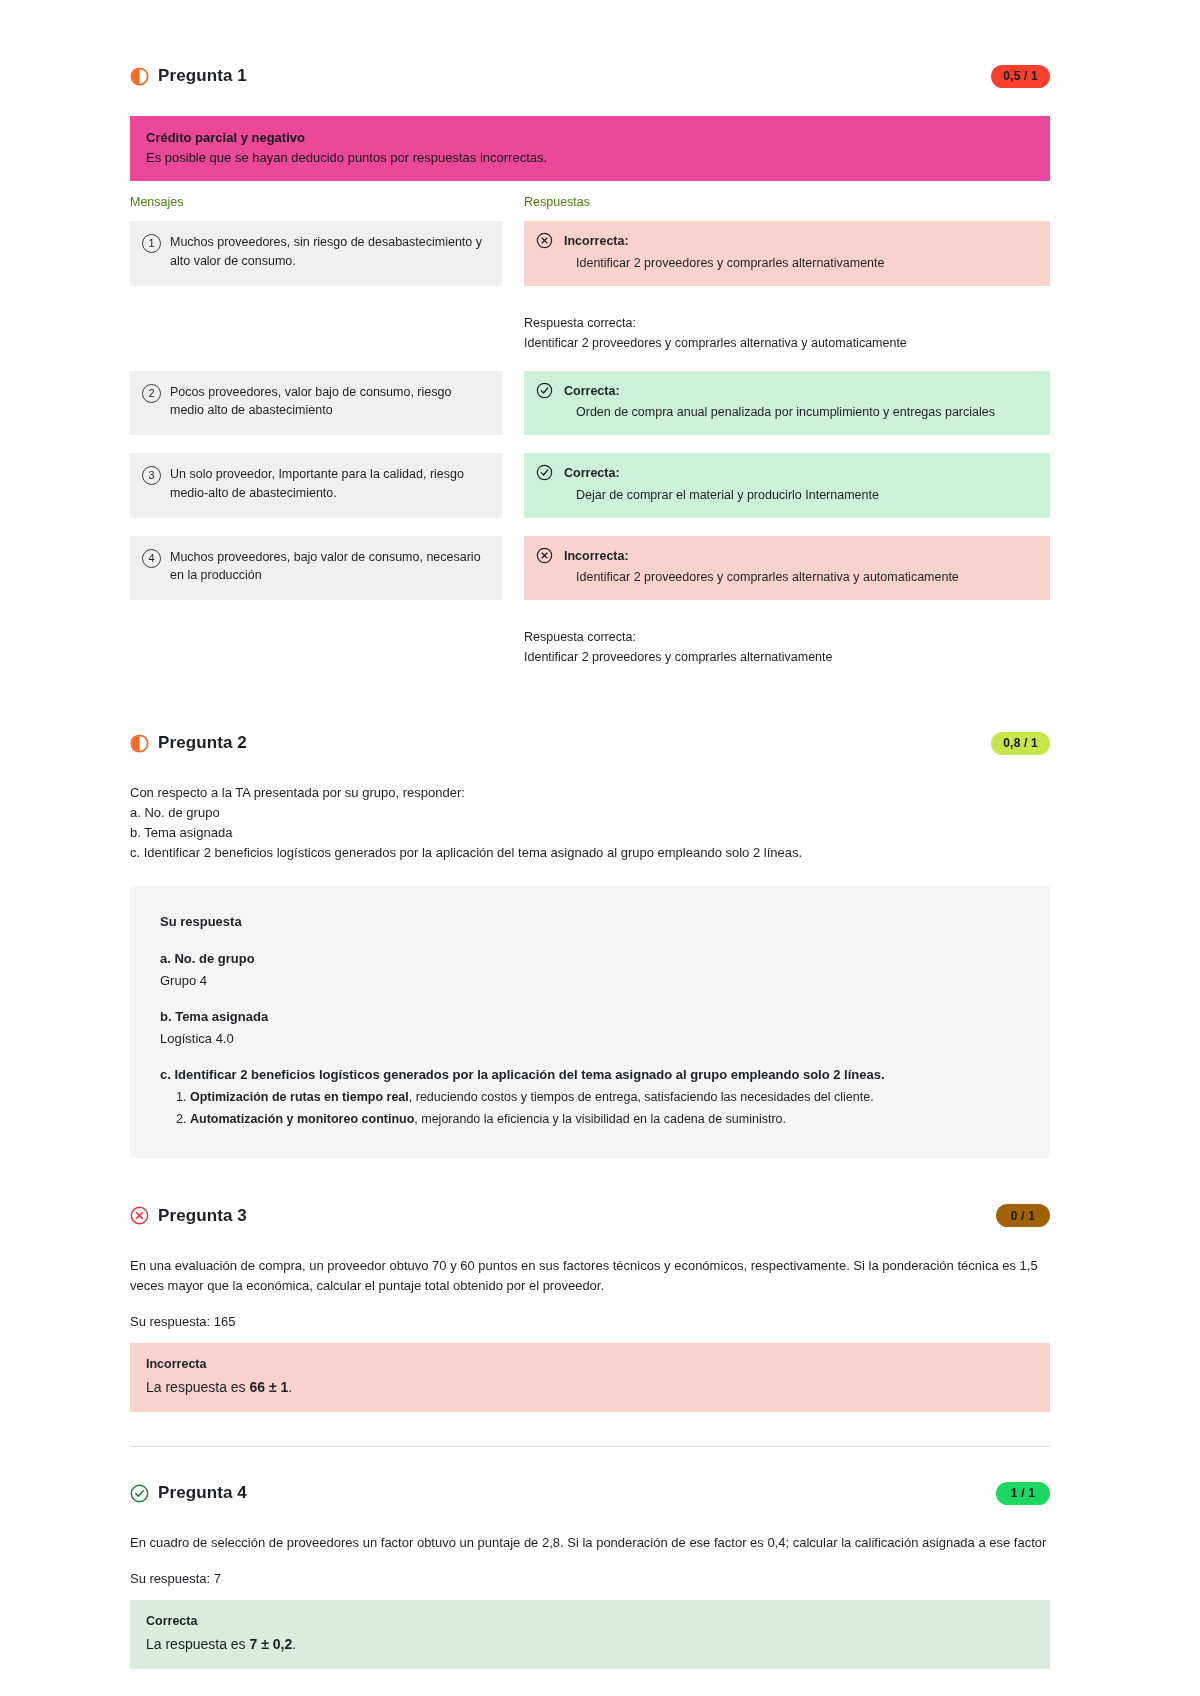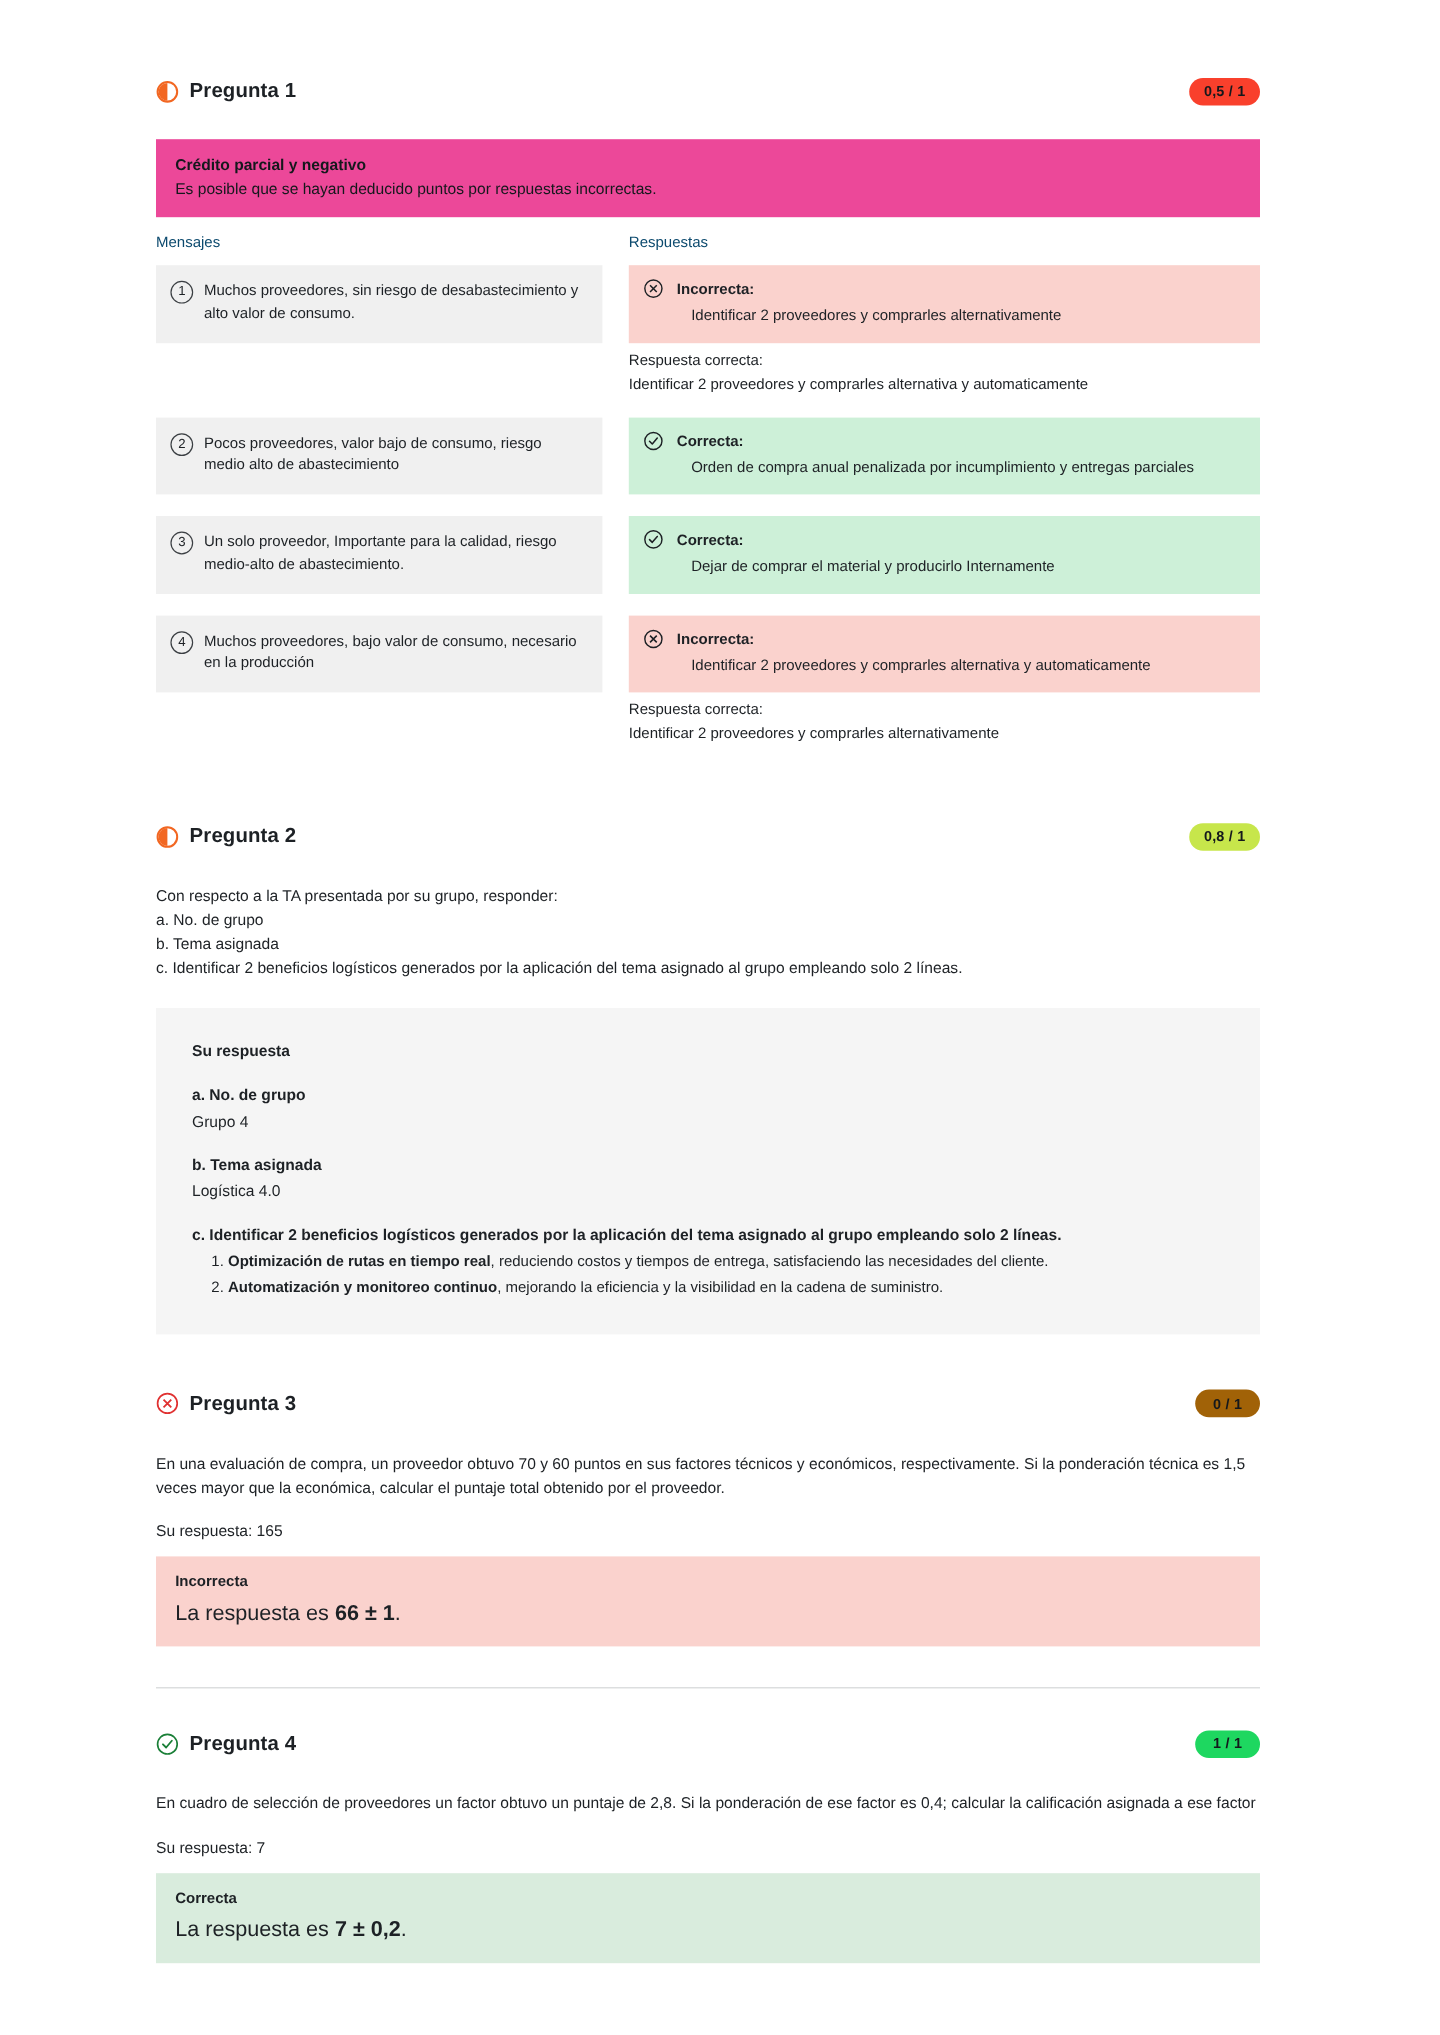--- a/index.html
+++ b/index.html
@@ -74,21 +74,21 @@
   .info-banner .bd { font-size: 13px; display: block; color:#14181c; }
 
   
   .match-grid {
     display: grid;
     grid-template-columns: 372px 1fr;
     column-gap: 22px;
   }
   .col-head {
     font-size: 12.5px;
-    color: #0c4a6e;
+    color: #4d7c0f;
     padding-bottom: 12px;
   }
 
   .drag-cell {
     background: #f0f0f0;
     padding: 12px 14px 13px 12px;
     display: flex;
     gap: 9px;
     align-items: flex-start;
     line-height: 1.5;
@@ -112,21 +112,21 @@
     gap: 9px;
     align-items: flex-start;
     line-height: 1.5;
     font-size: 12.5px;
   }
   .drop-cell.ok   { background: #cdf0d8; }
   .drop-cell.bad  { background: #fad2cd; }
   .drop-body { display: flex; flex-direction: column; gap: 3px; }
   .verdict { font-weight: 600; font-size: 12.5px; }
   .resp-text { font-size: 12.5px; padding-left: 12px; }
-  .right-note { padding: 4px 0 0 0; line-height: 1.6; }
+  .right-note { padding: 27px 0 0 0; line-height: 1.6; }
   .right-note .rn-label { font-size: 12.5px; display:block; }
   .right-note .rn-value { font-size: 12.5px; display:block; }
   .spacer-cell { }
   .row-gap { height: 18px; }
 
   
   .answer-box {
     background: #f5f5f5;
     padding: 26px 30px 26px 30px;
     margin-top: 22px;
@@ -141,21 +141,21 @@
   .ab-list li { font-size: 12.5px; margin-bottom: 3px; line-height: 1.5; }
   .ab-list li b { font-weight: 700; }
 
   
   .your-answer { font-size: 13px; margin: 18px 0 14px 0; }
   .your-answer b { font-weight: 400; }
   .fb-box { padding: 12px 16px 14px 16px; line-height: 1.55; }
   .fb-box.bad { background: #fad2cd; }
   .fb-box.ok  { background: #d9ecdd; }
   .fb-title { font-weight: 700; font-size: 12.5px; display: block; margin-bottom: 2px; }
-  .fb-body  { font-size: 18px; display: block; }
+  .fb-body  { font-size: 14px; display: block; }
   .fb-body b { font-weight: 700; }
 
   hr.sep { border: 0; border-top: 1px solid #d4d6d8; margin: 34px 0 0 0; }
 
   .block-gap-lg { height: 58px; }
   .block-gap-md { height: 40px; }
   .block-gap-sm { height: 28px; }
 </style>
 </head>
 <body>

